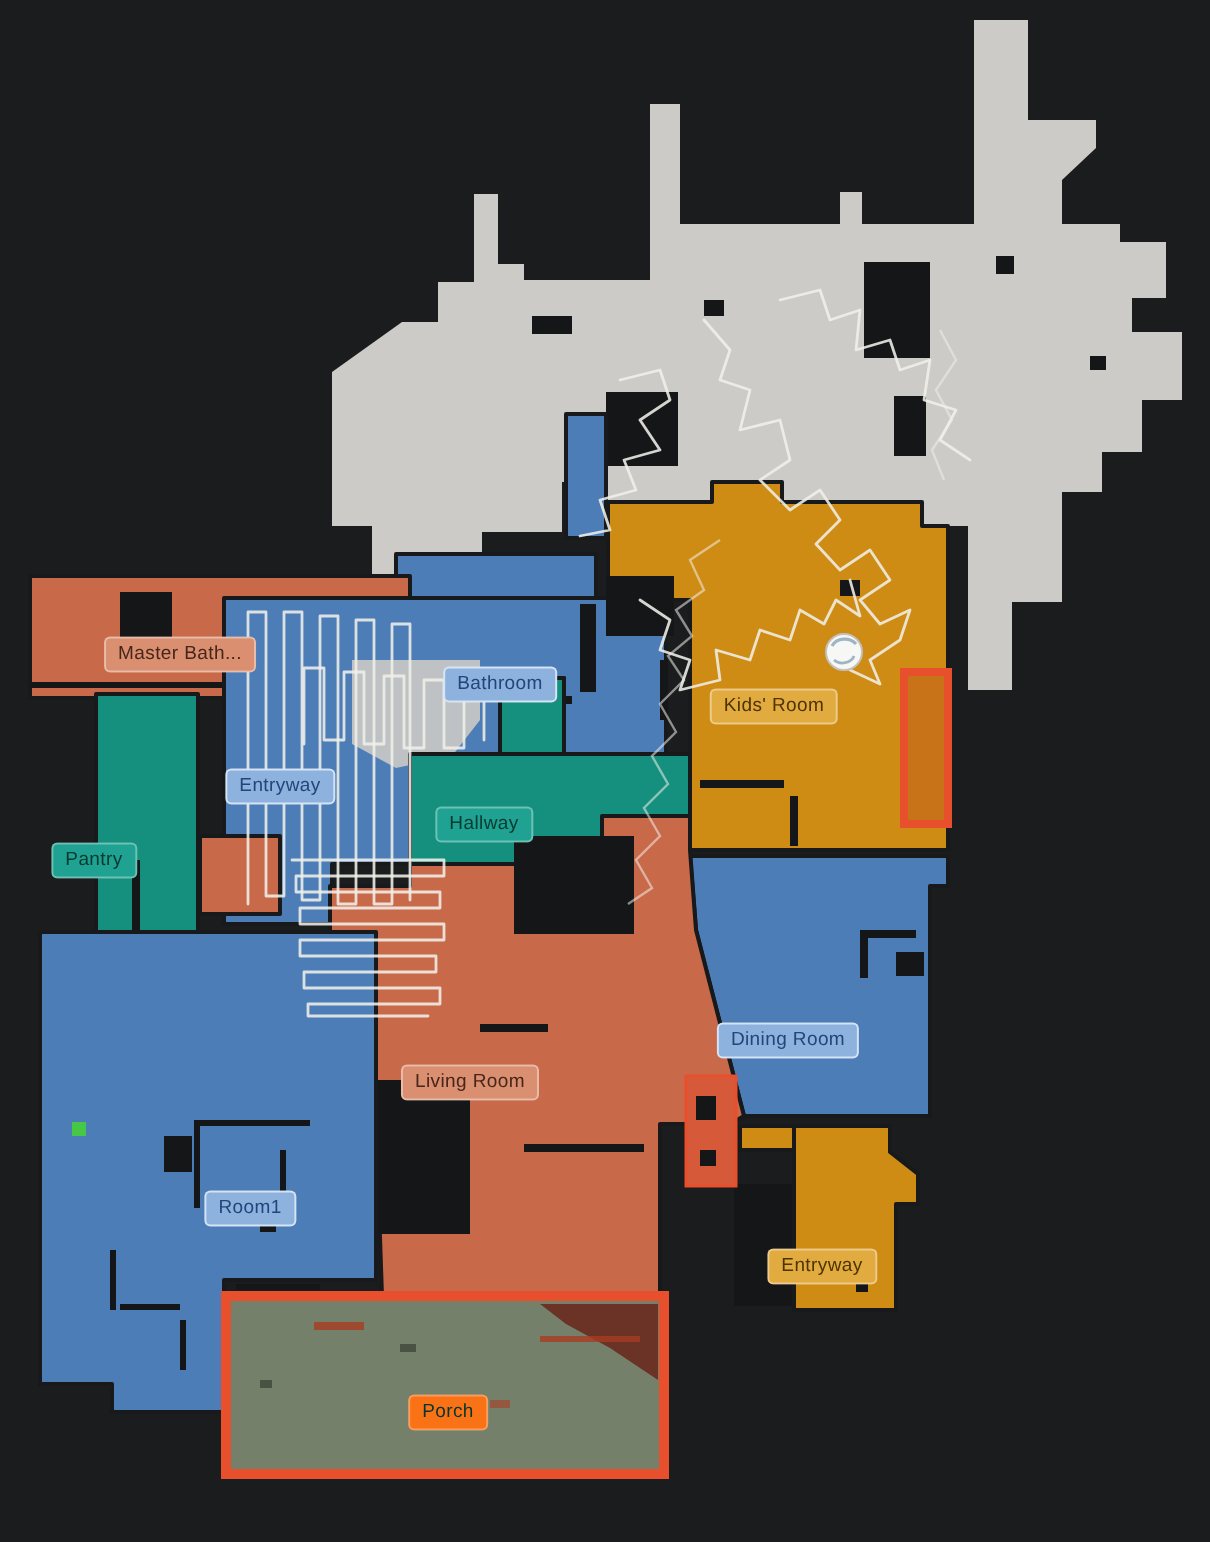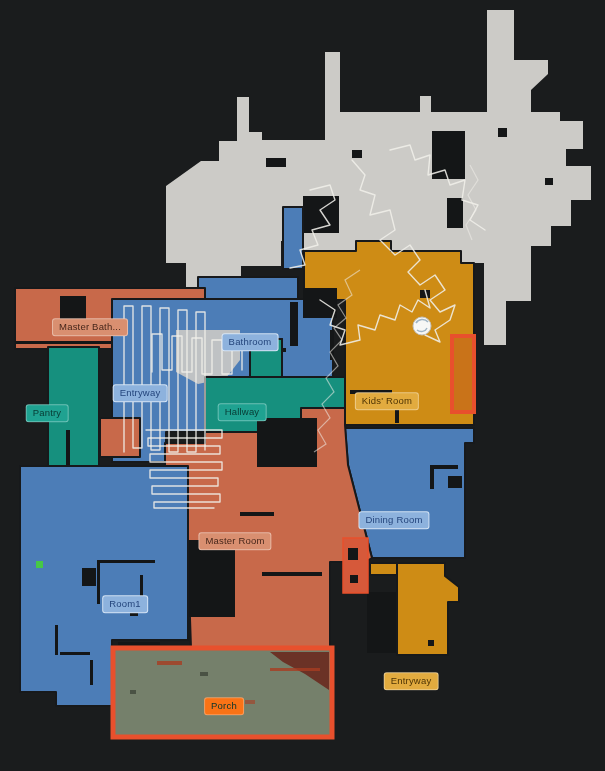--- a/index.html
+++ b/index.html
@@ -10,21 +10,21 @@
   }
   .stage svg{position:absolute;left:0;top:0;}
   .chip{
     position:absolute;transform:translate(-50%,-50%);
     font-size:9.5px;line-height:1;padding:3px 6px;border-radius:3px;
     white-space:nowrap;letter-spacing:.2px;z-index:5;
   }
   .chip-salmon{background:#d98f70;color:#46261a;border:1px solid rgba(255,255,255,.40);}
   .chip-blue{background:#8db2dd;color:#24457c;border:1px solid rgba(236,244,252,.75);margin-top:12px;}
   .chip-teal{background:#1fa291;color:#073a33;border:1px solid rgba(255,255,255,.35);text-align:center;}
-  .chip-mustard{background:#e2ab3f;color:#4e3404;border:1px solid rgba(255,255,255,.40);margin-top:48px;}
+  .chip-mustard{background:#e2ab3f;color:#4e3404;border:1px solid rgba(255,255,255,.40);}
   .chip-porch{background:#f97316;color:#05352f;border:1px solid rgba(255,255,255,.30);}
   .room{stroke:#17191b;stroke-width:2;stroke-linejoin:round;}
   .wall{fill:#141617;}
   .trace{fill:none;stroke:#f0efe9;stroke-width:1.4;stroke-linejoin:round;stroke-linecap:round;opacity:.88;}
   .trace-soft{fill:none;stroke:#f0efe9;stroke-width:1.2;opacity:.55;}
 </style>
 </head>
 <body>
 
 <div class="stage">
@@ -142,20 +142,20 @@
     <path d="M416,323 a7,6 0 0 1 12,-1" fill="none" stroke="#9fb4c4" stroke-width="1.6"></path>
     <path d="M417,330 a6,5 0 0 0 10,-2" fill="none" stroke="#9fb4c4" stroke-width="1.4"></path>
   </g>
 </svg>
 
 <div class="chip chip-salmon" style="left:90px;top:327px">Master Bath...</div>
 <div class="chip chip-blue" style="left:250px;top:330px">Bathroom</div>
 <div class="chip chip-mustard" style="left:387px;top:353px">Kids' Room</div>
 <div class="chip chip-blue" style="left:140px;top:381px">Entryway</div>
 <div class="chip chip-teal" style="left:242px;top:412px">Hallway</div>
-<div class="chip chip-teal" style="left:47px;top:413px">Pantry</div>
+<div class="chip chip-teal" style="left:47px;top:430px">Pantry</div>
 <div class="chip chip-blue" style="left:394px;top:508px">Dining Room</div>
-<div class="chip chip-salmon" style="left:235px;top:541px">Master Room</div>
+<div class="chip chip-salmon" style="left:235px;top:541px">Living Room</div>
 <div class="chip chip-blue" style="left:125px;top:592px">Room1</div>
 <div class="chip chip-mustard" style="left:411px;top:633px">Entryway</div>
 <div class="chip chip-porch" style="left:224px;top:706px">Porch</div>
 
 </div>
 
 </body></html>

